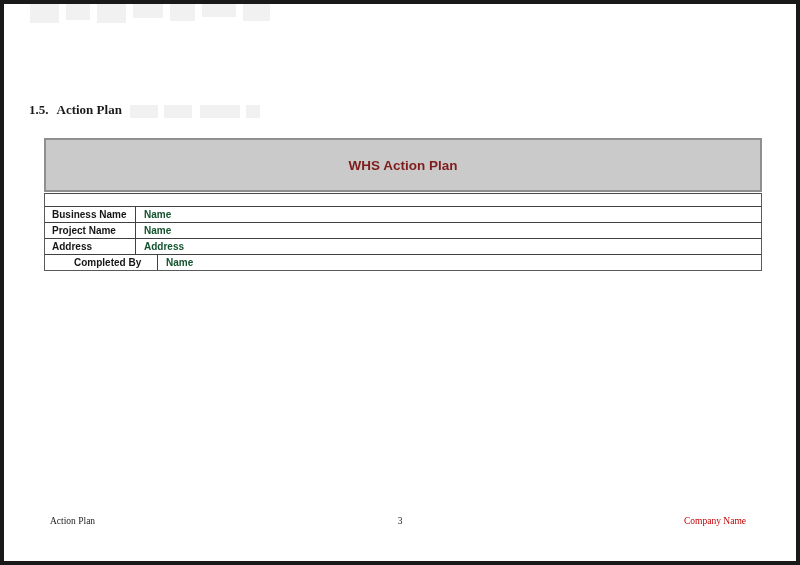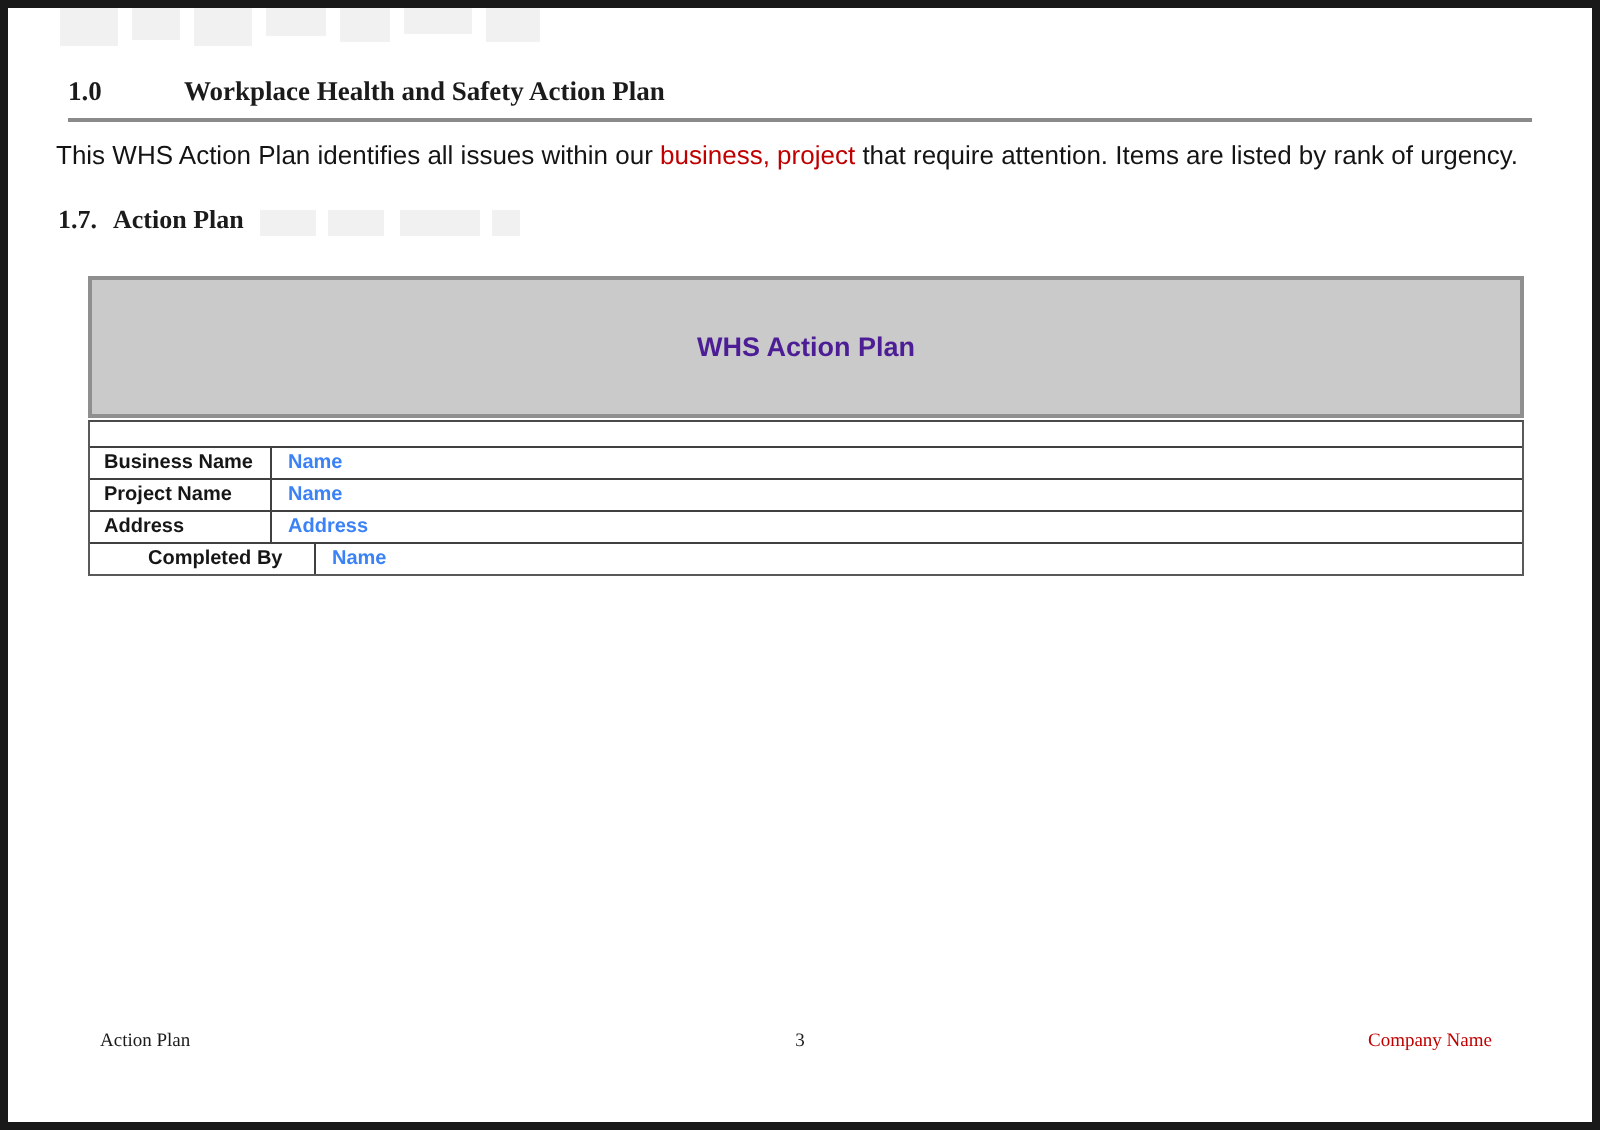--- a/index.html
+++ b/index.html
@@ -57,38 +57,38 @@
     position:absolute;left:101px;top:3px;width:130px;height:13px;
     background:linear-gradient(90deg,
       #f1f1f1 0 28px,#ffffff 28px 34px,
       #f1f1f1 34px 62px,#ffffff 62px 70px,
       #f1f1f1 70px 110px,#ffffff 110px 116px,
       #f1f1f1 116px 130px);
   }
 
   .tbl{position:absolute;left:40px;top:134px;width:718px;box-sizing:border-box;}
   .tbl-head{
-    box-sizing:border-box;height:71px;
+    box-sizing:border-box;height:54px;
     background:#CACACA;border:2px solid #8f8f8f;
     display:flex;align-items:center;justify-content:center;
-    font-weight:bold;font-size:13.5px;color:#4c1d95;
+    font-weight:bold;font-size:13.5px;color:#7f1d1d;
   }
   .tbl-body{
     box-sizing:border-box;margin-top:1px;
     border:1px solid #595959;border-top:1px solid #4a4a4a;
   }
   .tbl-spacer{height:12px;border-bottom:1px solid #404040;}
   .tbl-row{display:flex;height:15px;border-bottom:1px solid #404040;}
   .tbl-row:last-child{border-bottom:none;margin-left:22px;}
   .cell{display:flex;align-items:center;box-sizing:border-box;font-size:10px;}
   .cell.label{
     width:91px;border-right:1px solid #404040;
     font-weight:bold;padding-left:7px;color:#161616;
   }
-  .cell.value{flex:1;padding-left:8px;font-weight:bold;color:#3b82f6;}
+  .cell.value{flex:1;padding-left:8px;font-weight:bold;color:#14532d;}
 
   .footer{
     position:absolute;left:0;right:0;top:512px;height:16px;
     font-family:"Liberation Serif",serif;
     font-size:9.5px;color:#1b1b1b;
   }
   .f-left{position:absolute;left:46px;}
   .f-center{position:absolute;left:0;right:0;text-align:center;}
   .f-right{position:absolute;right:50px;text-align:center;}
 </style>
@@ -101,25 +101,23 @@
     <div class="crop-artifact">
       <span class="ghost g1"></span>
       <span class="ghost g2"></span>
       <span class="ghost g3"></span>
       <span class="ghost g4"></span>
       <span class="ghost g5"></span>
       <span class="ghost g6"></span>
       <span class="ghost g7"></span>
     </div>
 
-    <div class="h1"><span class="h1-num">1.0</span><span>Workplace Health and Safety Action Plan</span></div>
 
-    <p class="intro"><span>This WHS Action Plan identifies all issues within our </span><span class="red">business, project</span><span> that require attention. Items are listed by rank of urgency.</span></p>
 
-    <div class="h2"><span class="h2-num">1.7.</span><span>Action Plan</span><span class="ghost-smudge"></span></div>
+    <div class="h2"><span class="h2-num">1.5.</span><span>Action Plan</span><span class="ghost-smudge"></span></div>
 
     <div class="tbl">
       <div class="tbl-head">
         <span>WHS Action Plan</span>
       </div>
       <div class="tbl-body">
         <div class="tbl-spacer"></div>
         <div class="tbl-row">
           <div class="cell label">Business Name</div>
           <div class="cell value">Name</div>

